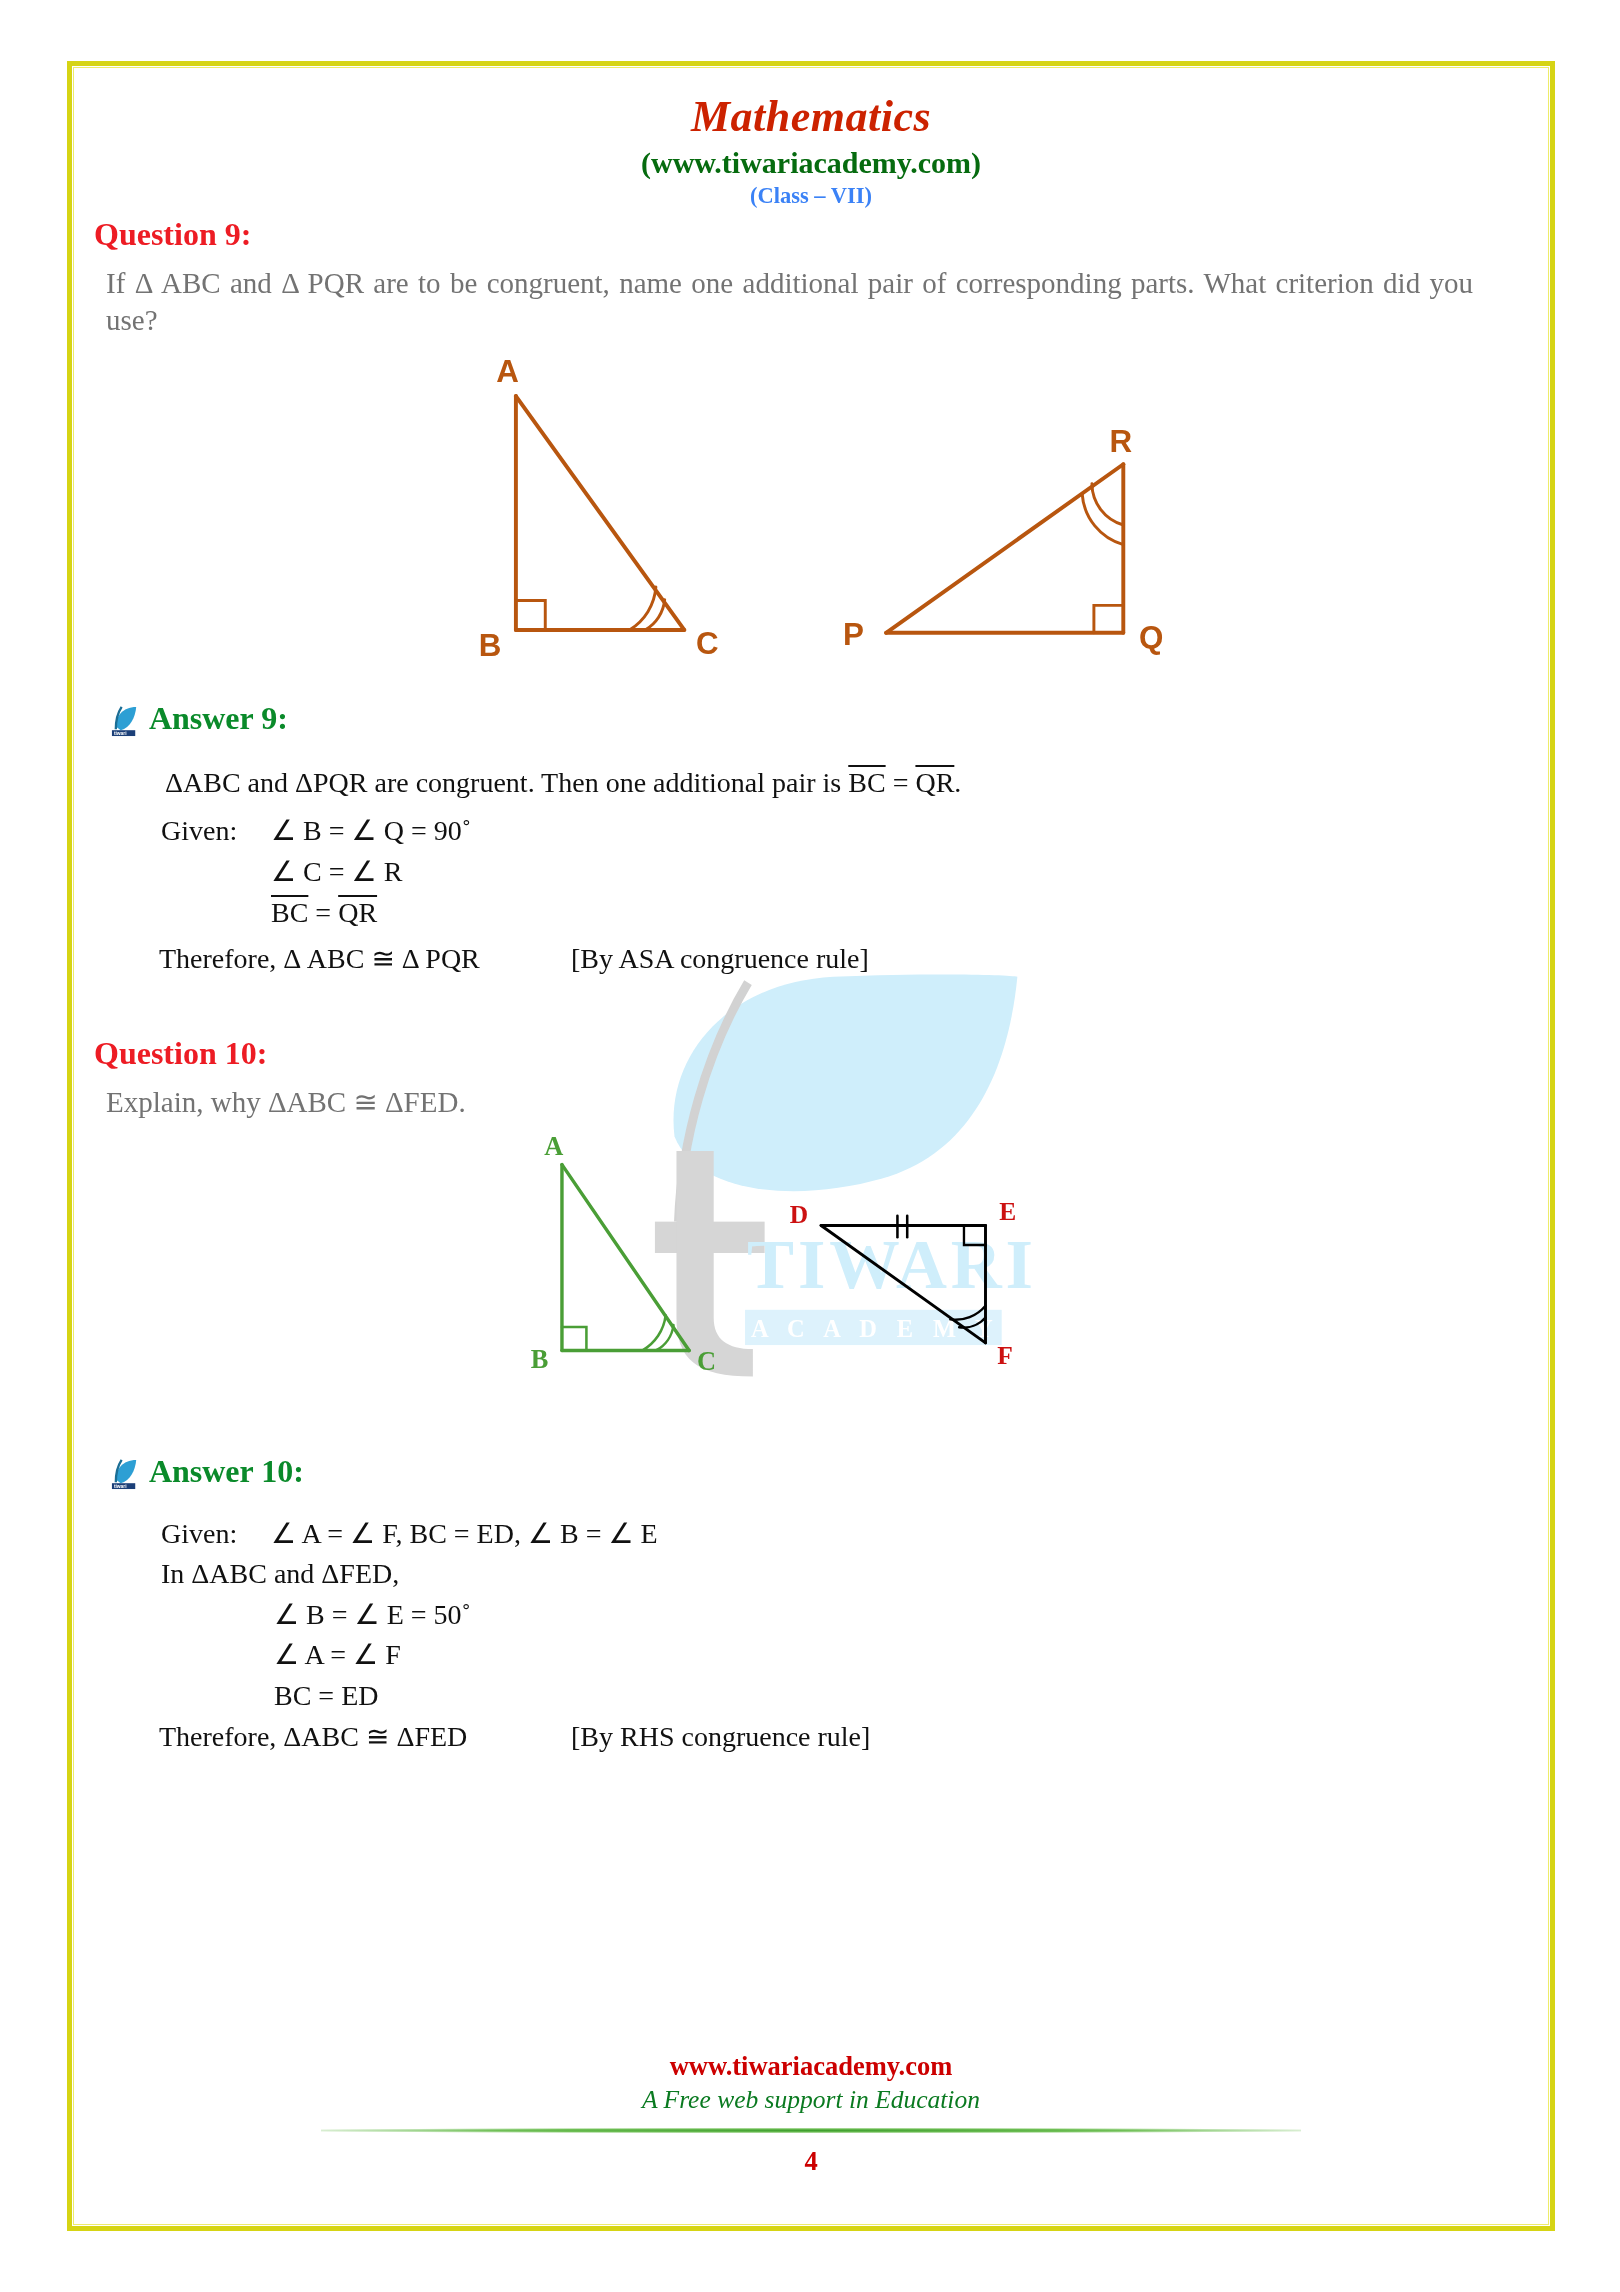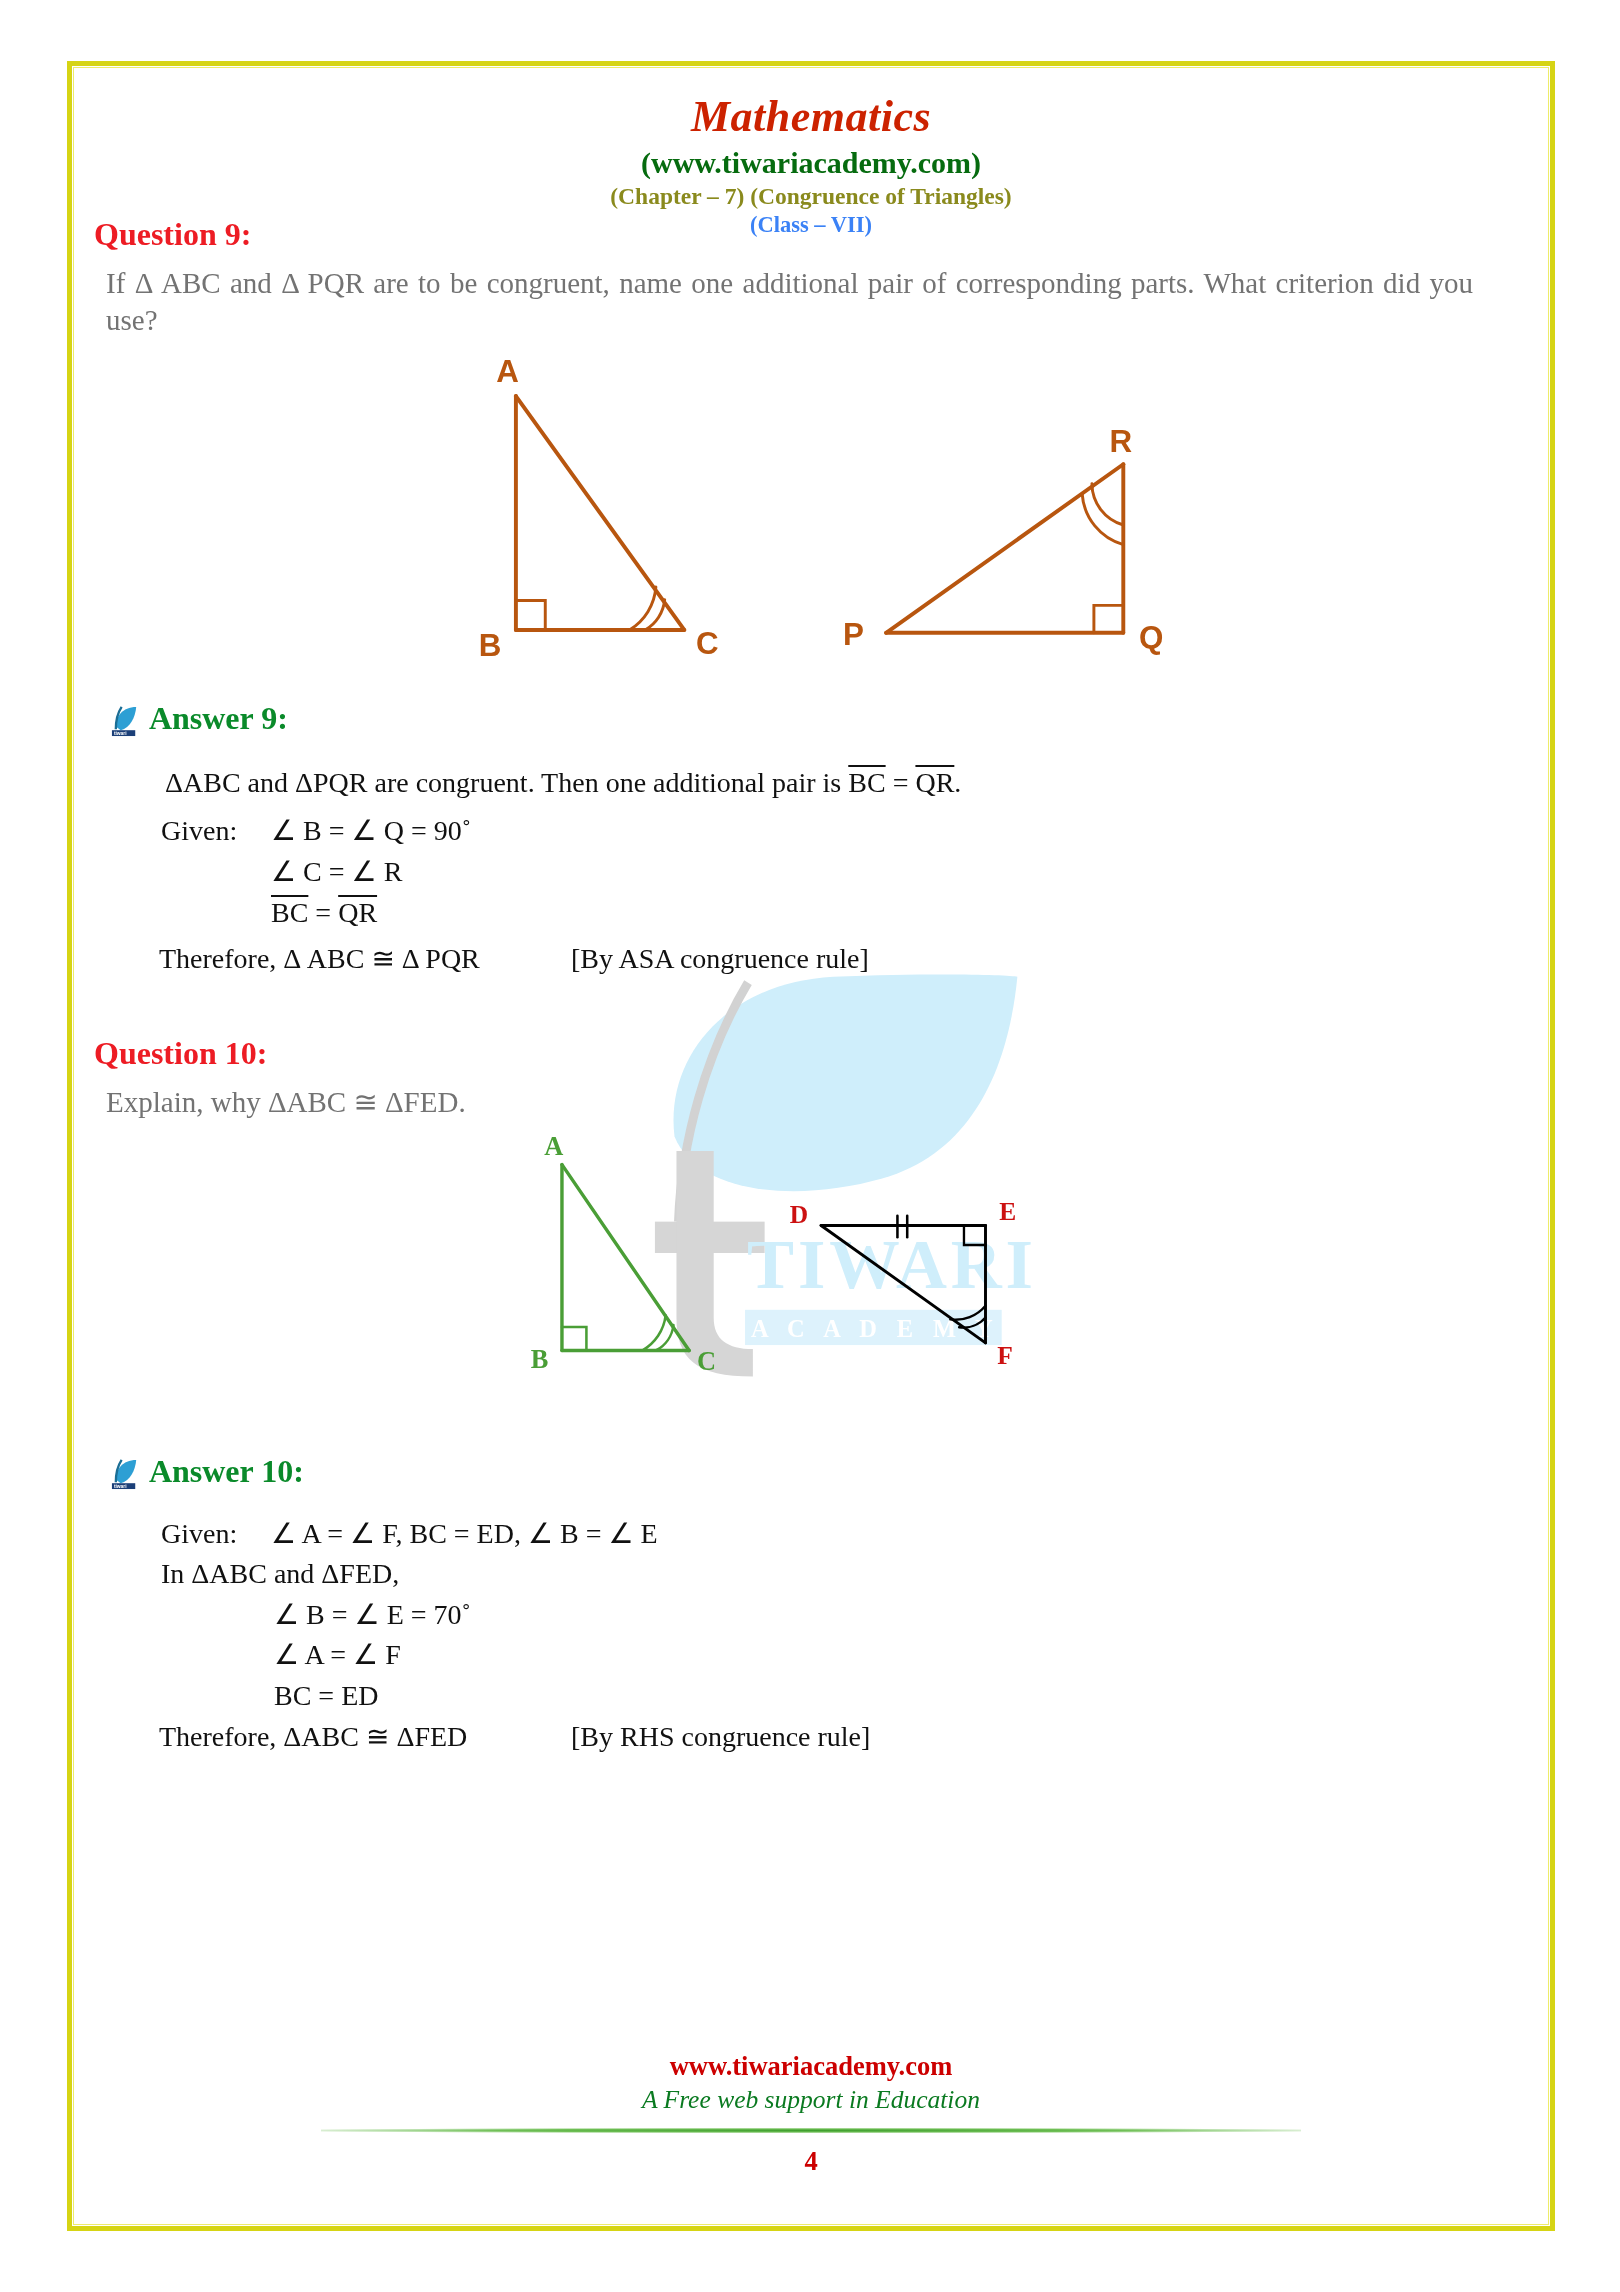--- a/index.html
+++ b/index.html
@@ -217,21 +217,20 @@
       </g>
       <text x="162" y="330" font-family="Liberation Serif, serif" font-size="72" font-weight="bold" letter-spacing="4" fill="#cfeefb">TIWARI</text>
       <rect x="160" y="352" width="262" height="36" fill="#ddf2fc"></rect>
       <text x="166" y="380" font-family="Liberation Serif, serif" font-size="25" font-weight="bold" letter-spacing="7" fill="#ffffff">A C A D E M Y</text>
     </svg>
   </div>
 
   <div class="header">
     <div class="doc-title">Mathematics</div>
     <div class="site-line">(www.tiwariacademy.com)</div>
-    <div class="chapter-line">(Chapter – 7) (Congruence of Triangles)</div>
     <div class="class-line">(Class – VII)</div>
   </div>
 
   <div class="content">
 
     <div class="q-heading">Question 9:</div>
     <p class="q-body">If Δ ABC and Δ PQR are to be congruent, name one additional pair of corresponding parts. What criterion did you use?</p>
 
     <div class="fig-q9">
 
@@ -355,21 +354,21 @@
       </span>
       <span>Answer 10:</span>
     </div>
 
     <div class="ans-body">
       <div class="row indent1" style="padding-top:7.8px;">
         <span class="lbl-col">Given:</span>
         <span class="math-col">∠ A = ∠ F, BC = ED, ∠ B = ∠ E</span>
       </div>
       <div class="indent1">In ΔABC and ΔFED,</div>
-      <div style="padding-left:180px;">∠ B = ∠ E = 70˚</div>
+      <div style="padding-left:180px;">∠ B = ∠ E = 50˚</div>
       <div style="padding-left:180px;">∠ A = ∠ F</div>
       <div style="padding-left:180px;">BC = ED</div>
       <div class="therefore-row" style="padding-left:57px;">
         <span class="therefore-left">Therefore, ΔABC ≅ ΔFED</span>
         <span>[By RHS congruence rule]</span>
       </div>
     </div>
 
   </div>
 

